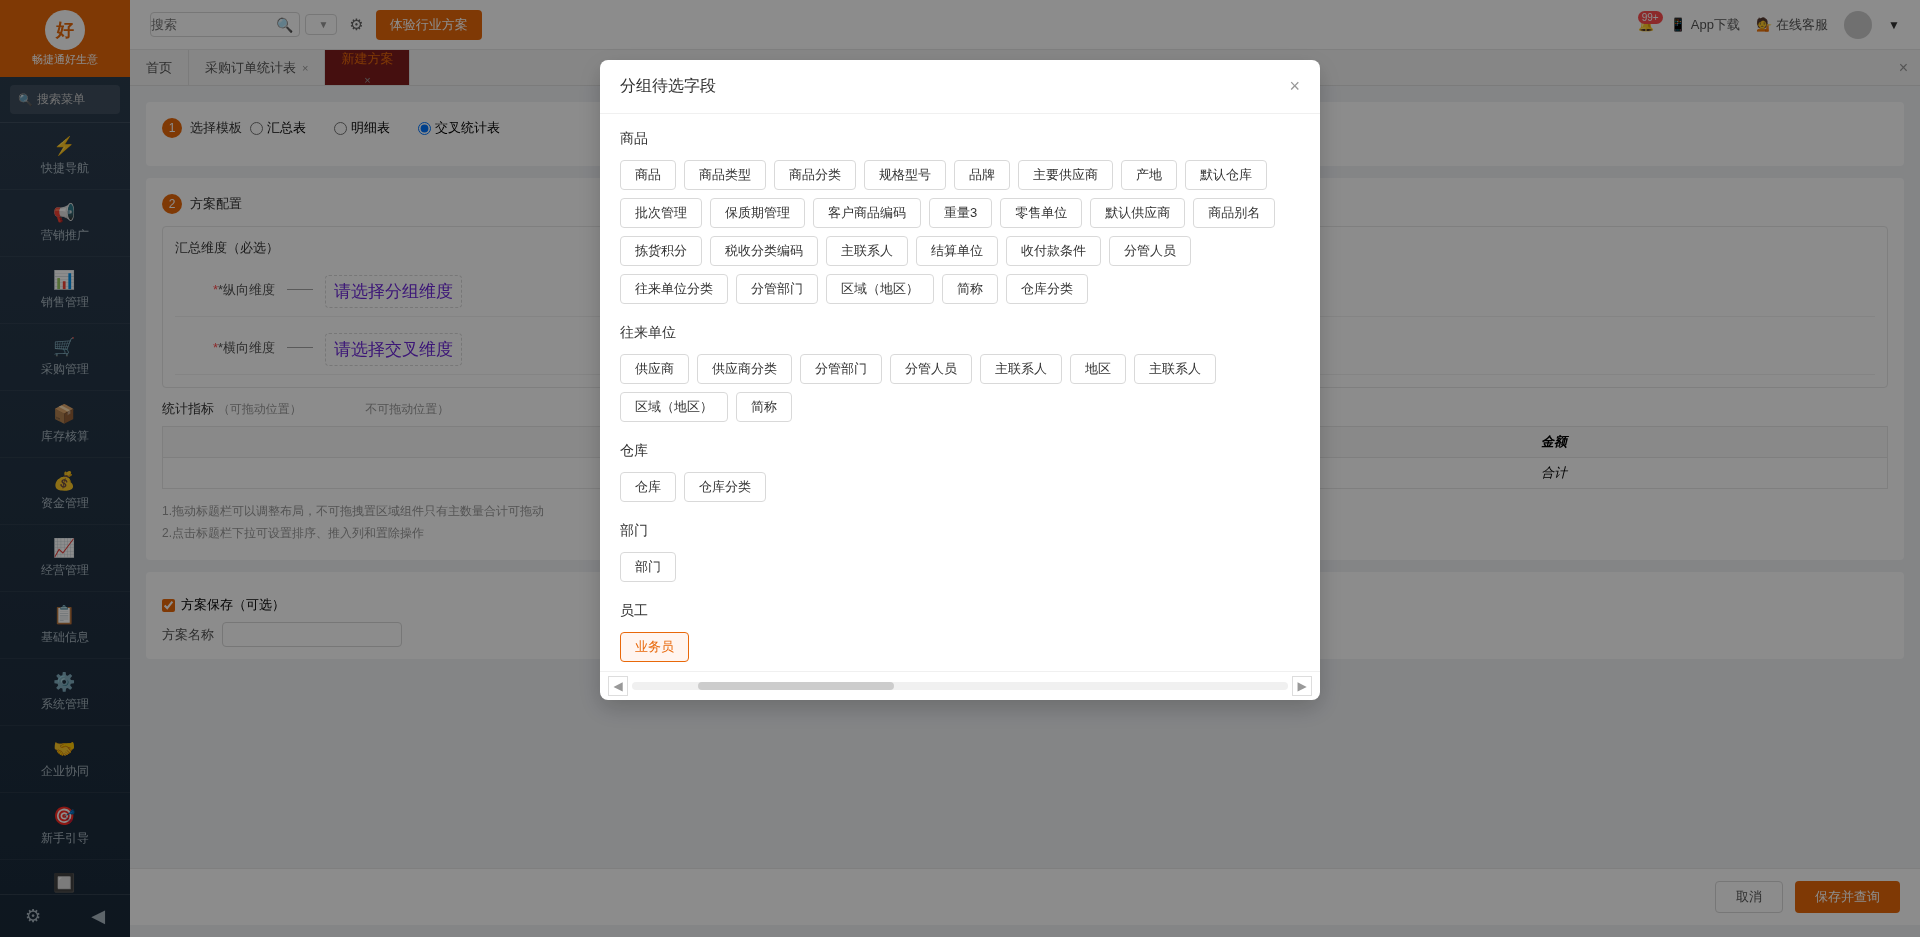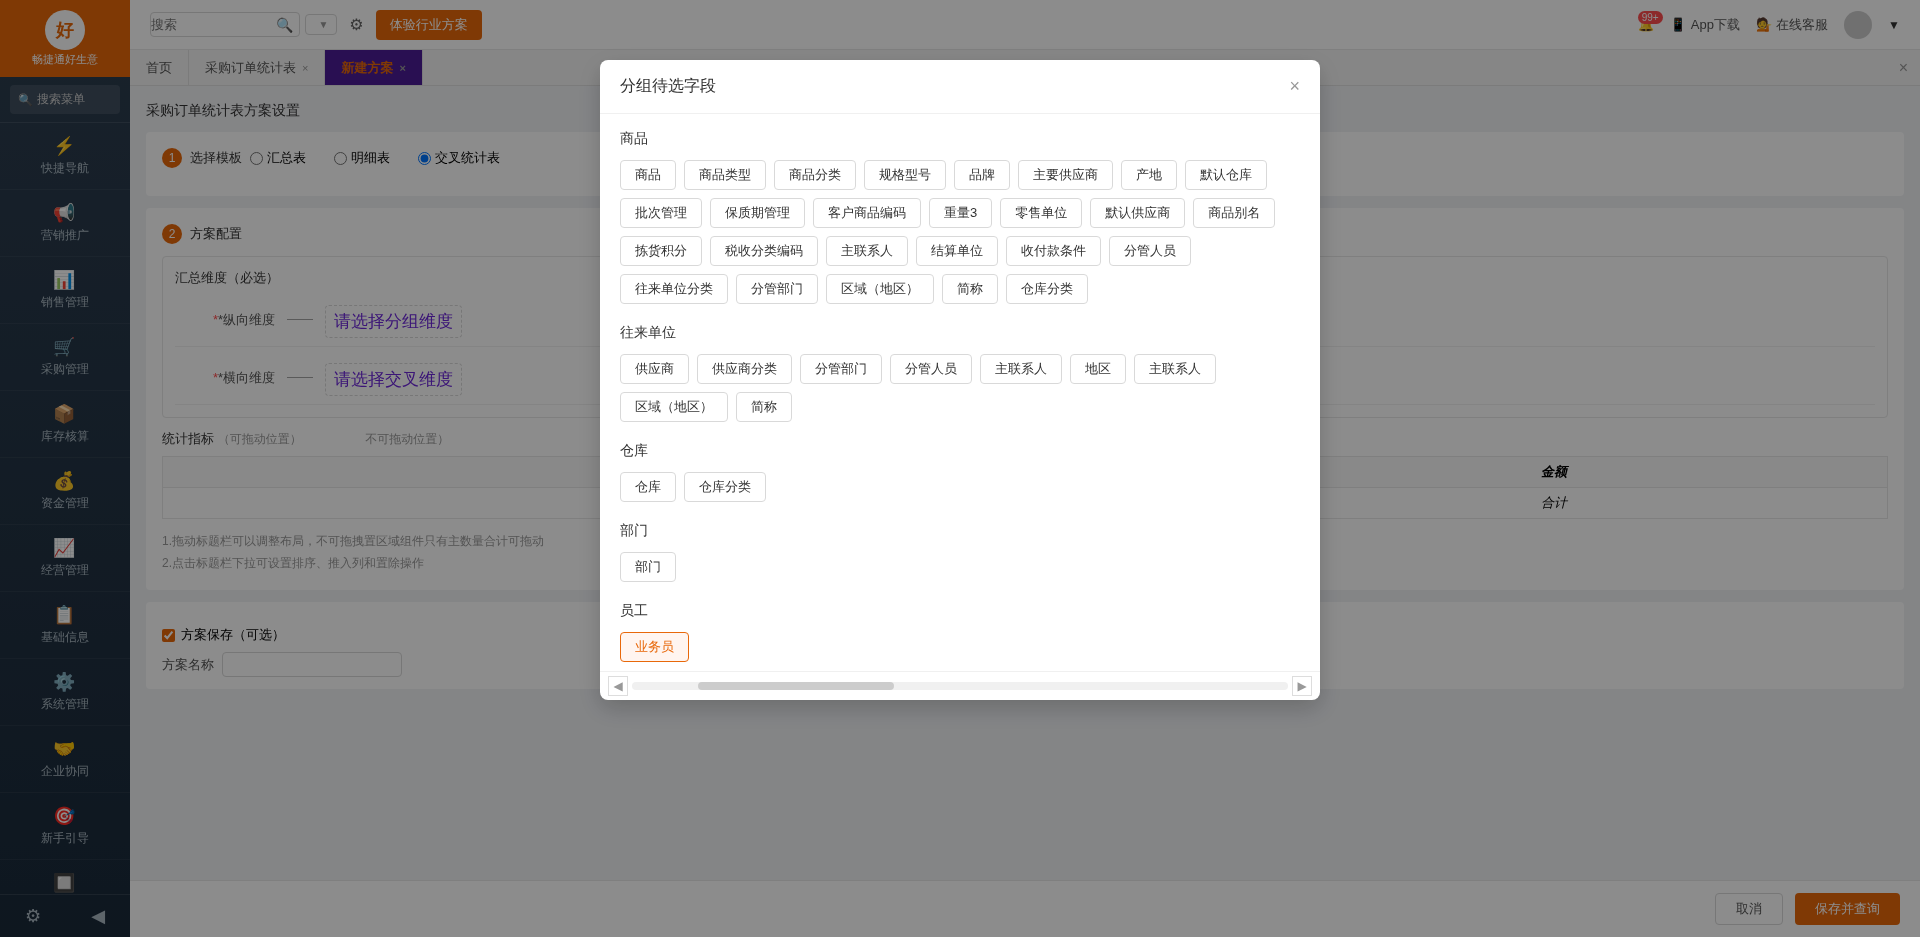--- a/index.html
+++ b/index.html
@@ -47,21 +47,21 @@
     .topbar-service { cursor: pointer; display: flex; align-items: center; gap: 4px; }
     .topbar-avatar { width: 28px; height: 28px; background: #ccc; border-radius: 50%; cursor: pointer; }
     .topbar-user { cursor: pointer; font-size: 12px; color: #333; }
 
     
     .tabbar {
       position: fixed; left: 130px; top: 50px; right: 0; height: 36px;
       background: #f5f5f5; display: flex; align-items: center; border-bottom: 1px solid #e0e0e0; z-index: 9;
     }
     .tab-item { padding: 0 16px; height: 100%; display: flex; align-items: center; gap: 6px; cursor: pointer; font-size: 13px; color: #555; border-right: 1px solid #e0e0e0; }
-    .tab-item.active { background: #4c1d95; color: #e8680a; font-weight: 700; }
+    .tab-item.active { background: #7f1d1d; color: #e8680a; font-weight: 400; flex-direction: column; }
     .tab-close { font-size: 11px; color: #999; cursor: pointer; }
     .tabbar-close-all { margin-left: auto; padding: 0 12px; font-size: 16px; color: #999; cursor: pointer; }
 
     
     .main-content {
       position: fixed; left: 130px; top: 86px; right: 0; bottom: 0;
       background: #f0f2f5; padding: 16px; overflow: auto;
     }
     .page-title { font-size: 14px; color: #333; margin-bottom: 12px; font-weight: 500; }
 
@@ -87,21 +87,21 @@
     .dropdown-cell { display: flex; align-items: center; justify-content: center; gap: 4px; cursor: pointer; }
 
     .hints { margin-top: 12px; font-size: 12px; color: #999; line-height: 1.8; }
 
     .save-option { display: flex; align-items: center; gap: 6px; font-size: 13px; margin-top: 12px; }
     .save-option input { cursor: pointer; accent-color: #e8680a; }
     .plan-name-row { display: flex; align-items: center; gap: 8px; margin-top: 8px; }
     .plan-name-row label { font-size: 13px; color: #555; }
     .plan-name-input { border: 1px solid #d9d9d9; border-radius: 4px; padding: 4px 8px; font-size: 13px; width: 180px; }
 
-    .footer-actions { display: flex; justify-content: flex-end; gap: 12px; padding: 12px 20px; background: #fff; border-top: 1px solid #e8e8e8; position: fixed; bottom: 0; left: 130px; right: 0; }
+    .footer-actions { display: flex; justify-content: flex-end; gap: 12px; padding: 12px 20px; background: #fff; border-top: 1px solid #e8e8e8; position: fixed; bottom: 12px; left: 130px; right: 0; }
     .cancel-btn { background: #fff; border: 1px solid #d9d9d9; border-radius: 4px; padding: 6px 20px; cursor: pointer; font-size: 13px; color: #555; }
     .save-btn { background: #e8680a; color: #fff; border: none; border-radius: 4px; padding: 6px 20px; cursor: pointer; font-size: 13px; }
 
     
     .modal-overlay {
       position: fixed; top: 0; left: 0; right: 0; bottom: 0;
       background: rgba(0,0,0,0.45); z-index: 100; display: flex; align-items: flex-start; justify-content: center; padding-top: 60px;
     }
     .modal {
       background: #fff; border-radius: 8px; width: 720px; max-height: 640px;
@@ -249,21 +249,20 @@
     <span class="tab-close">×</span>
   </div>
   <div class="tab-item active">
     <span>新建方案</span>
     <span class="tab-close">×</span>
   </div>
   <div class="tabbar-close-all">×</div>
 </div>
 
 <div class="main-content">
-  <div class="page-title">采购订单统计表方案设置</div>
 
   <div class="config-section">
     <div class="section-row">
       <div class="section-num">1</div>
       <div class="section-label">选择模板</div>
       <div class="template-options">
         <label class="radio-item">
           <input type="radio" name="template" style="">
           <span>汇总表</span>
         </label>

